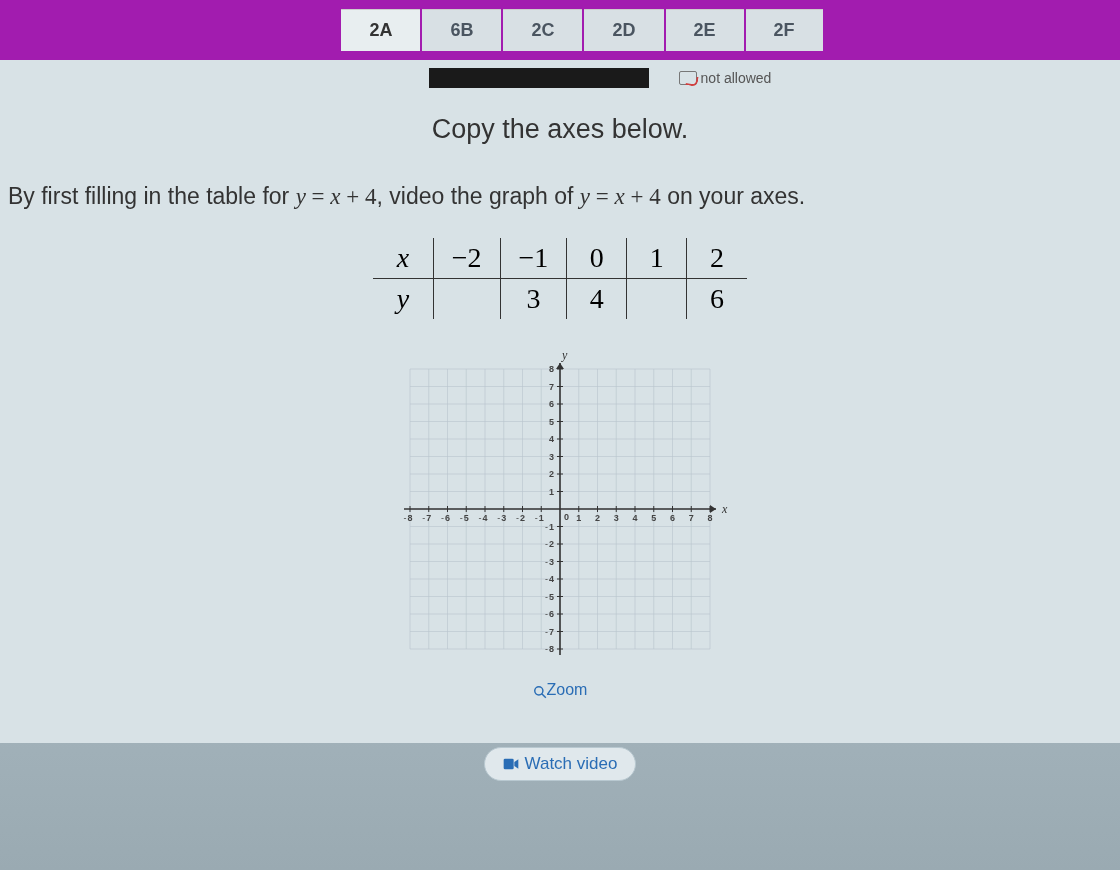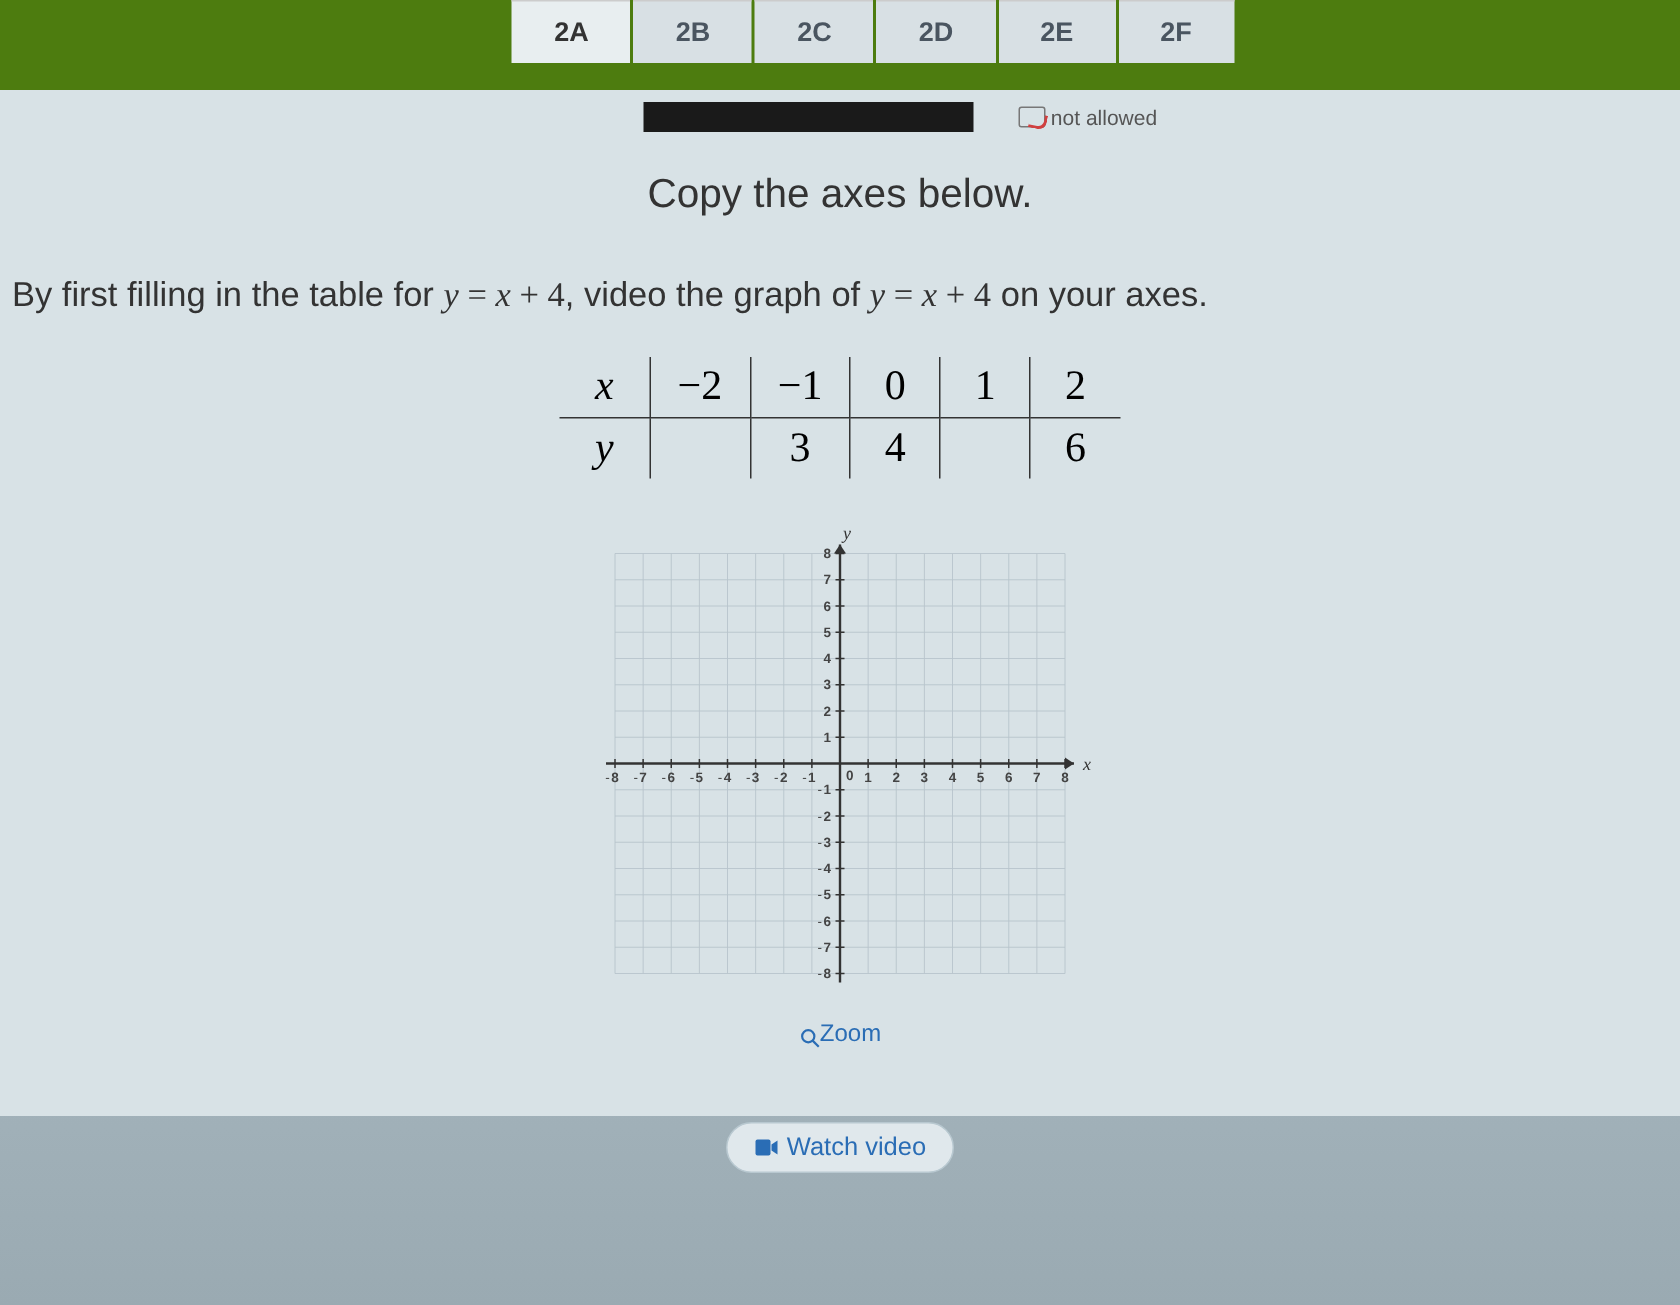--- a/index.html
+++ b/index.html
@@ -7,24 +7,24 @@
     width: 1120px;
     height: 870px;
     background: linear-gradient(180deg, #a8b8c0 0%, #b0c0c8 50%, #9aaab2 100%);
     font-family: Arial, Helvetica, sans-serif;
     overflow: hidden;
     position: relative;
   }
   .top-dark {
     width: 100%;
     height: 60px;
-    background: #4d7c0f;
+    background: #a21caf;
     display: flex;
     justify-content: center;
-    align-items: flex-start;
+    align-items: center;
     padding-left: 44px;
   }
   .tabs {
     display: flex;
     gap: 2px;
   }
   .tab {
     padding: 10px 28px;
     background: #d8e0e4;
     color: #4a5560;
@@ -148,21 +148,21 @@
     text-align:center;
     padding-top: 4px;
   }
 </style>
 </head>
 <body>
 
 <div class="top-dark">
   <div class="tabs" id="tabs">
       <div class="tab active">2A</div>
-      <div class="tab">2B</div>
+      <div class="tab">6B</div>
       <div class="tab">2C</div>
       <div class="tab">2D</div>
       <div class="tab">2E</div>
       <div class="tab">2F</div>
     </div>
 </div>
 
 <div class="content">
   <div class="notallowed-row">
     <div class="blackbar"></div>

